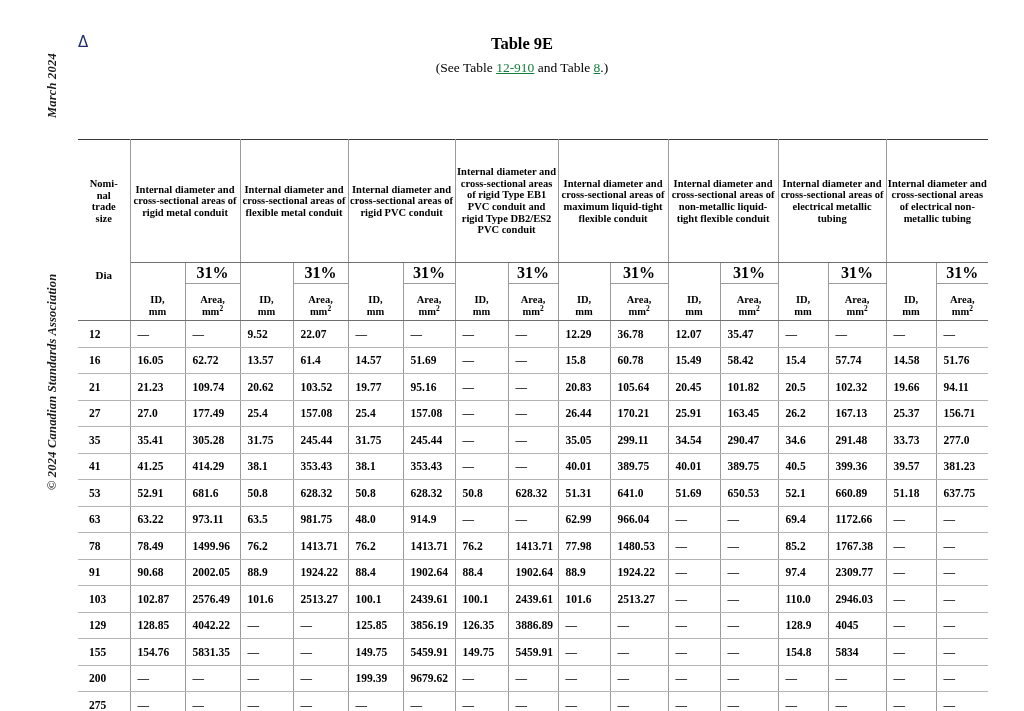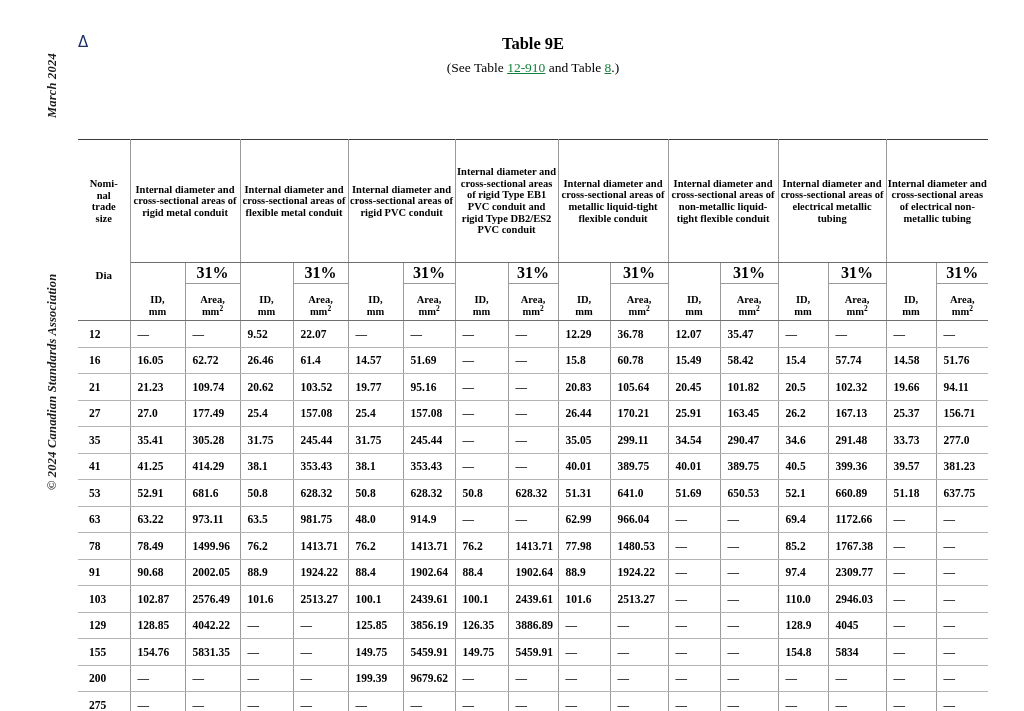--- a/index.html
+++ b/index.html
@@ -46,21 +46,21 @@
     top: 33px;
     font-size: 15px;
     font-family: "DejaVu Sans", sans-serif;
     color: #1b2f6b;
     font-weight: normal;
   }
 
   
   #title-block {
     position: absolute;
-    left: 78px;
+    left: 67px;
     top: 33px;
     width: 910px;
     text-align: center;
   }
   #table-number {
     font-size: 16.5px;
     font-weight: bold;
     line-height: 22px;
     margin-bottom: 1px;
   }
@@ -216,21 +216,21 @@
         <div style="white-space:pre-line;margin-bottom:46px">Nomi-
 nal
 trade
 size</div>
         <div style="font-weight:bold;font-size:11px">Dia</div>
       </th>
       <th colspan="2">Internal diameter and cross-sectional areas of rigid metal conduit</th>
       <th colspan="2">Internal diameter and cross-sectional areas of flexible metal conduit</th>
       <th colspan="2">Internal diameter and cross-sectional areas of rigid PVC conduit</th>
       <th colspan="2">Internal diameter and cross-sectional areas of rigid Type EB1 PVC conduit and rigid Type DB2/ES2 PVC conduit</th>
-      <th colspan="2">Internal diameter and cross-sectional areas of metallic liquid-tight flexible conduit</th>
+      <th colspan="2">Internal diameter and cross-sectional areas of maximum liquid-tight flexible conduit</th>
       <th colspan="2">Internal diameter and cross-sectional areas of non-metallic liquid-tight flexible conduit</th>
       <th colspan="2">Internal diameter and cross-sectional areas of electrical metallic tubing</th>
       <th colspan="2" class="last">Internal diameter and cross-sectional areas of electrical non-metallic tubing</th>
     </tr>
     <tr class="pct-row">
       <th class="blank-id"></th>
       <th class="pct">31%</th>
       <th class="blank-id"></th>
       <th class="pct">31%</th>
       <th class="blank-id"></th>
@@ -290,21 +290,21 @@
         <td>35.47</td>
         <td class="dash">—</td>
         <td class="dash">—</td>
         <td class="dash">—</td>
         <td class="dash last">—</td>
       </tr>
       <tr>
         <td class="col-dia">16</td>
         <td>16.05</td>
         <td>62.72</td>
-        <td>26.46</td>
+        <td>13.57</td>
         <td>61.4</td>
         <td>14.57</td>
         <td>51.69</td>
         <td class="dash">—</td>
         <td class="dash">—</td>
         <td>15.8</td>
         <td>60.78</td>
         <td>15.49</td>
         <td>58.42</td>
         <td>15.4</td>

